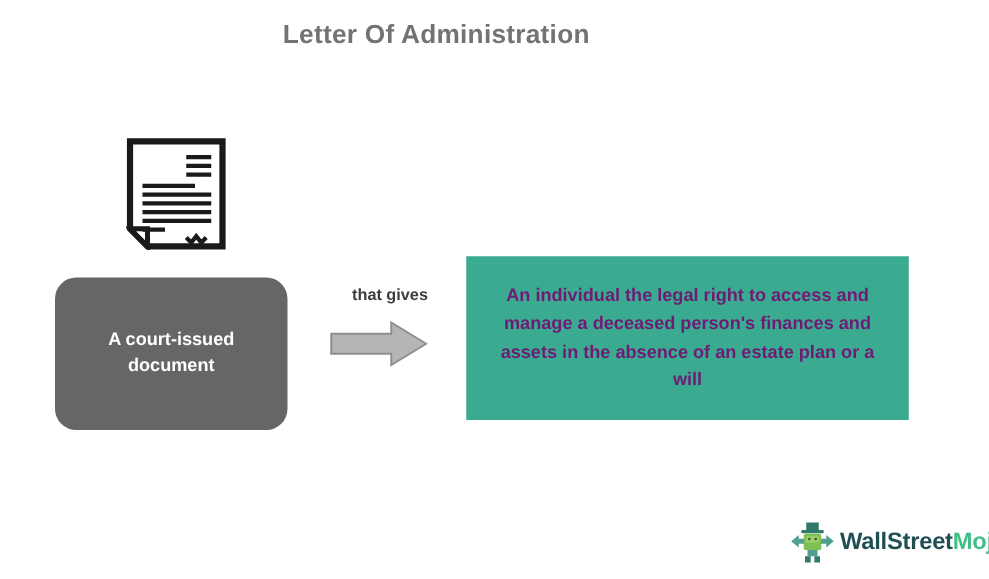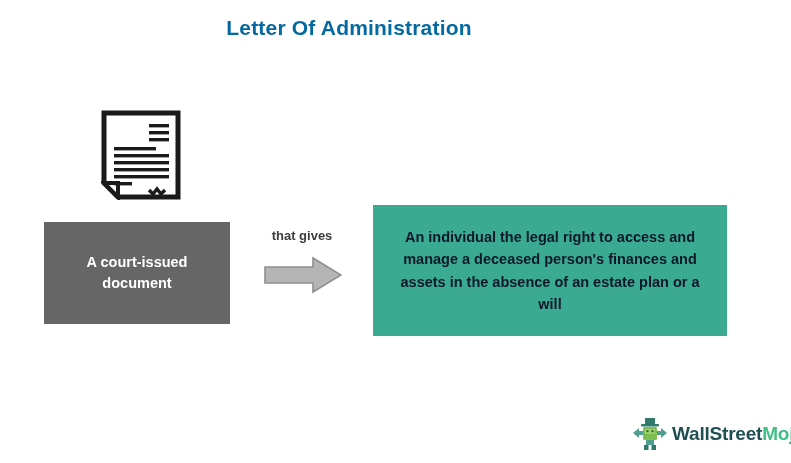--- a/index.html
+++ b/index.html
@@ -27,60 +27,61 @@
   
   .page-title {
     position: absolute;
     left: 0;
     top: 16px;
     width: 698px;
     text-align: center;
     font-size: 21px;
     font-weight: bold;
     letter-spacing: 0.2px;
-    color: #0369a1;
+    color: #737373;
     font-family: "Liberation Sans", sans-serif;
   }
 
   
   .doc-icon {
     position: absolute;
     left: 101px;
     top: 110px;
     width: 80px;
     height: 90px;
   }
 
   
   .gray-box {
     position: absolute;
     left: 44px;
     top: 222px;
     width: 186px;
-    height: 102px;
+    height: 122px;
     background: #666666;
     display: flex;
     align-items: center;
     justify-content: center;
     box-sizing: border-box;
     padding: 4px 24px;
+    border-radius: 17px;
   }
   .gray-box-text {
     color: #ffffff;
     font-size: 14.5px;
     font-weight: bold;
     line-height: 1.45;
     text-align: center;
     font-family: "Liberation Sans", sans-serif;
   }
 
   
   .connector-label {
     position: absolute;
-    left: 254px;
+    left: 264px;
     top: 228px;
     width: 96px;
     text-align: center;
     font-size: 13px;
     font-weight: bold;
     color: #3d3d3d;
     font-family: "Liberation Sans", sans-serif;
   }
   .arrow-wrap {
     position: absolute;
@@ -98,21 +99,21 @@
     width: 354px;
     height: 131px;
     background: #3aab91;
     display: flex;
     align-items: center;
     justify-content: center;
     box-sizing: border-box;
     padding: 6px 16px;
   }
   .teal-box-text {
-    color: #0f172a;
+    color: #701a75;
     font-size: 14.5px;
     font-weight: bold;
     line-height: 1.55;
     text-align: center;
     font-family: "Liberation Sans", sans-serif;
   }
 
   
   .logo {
     position: absolute;

